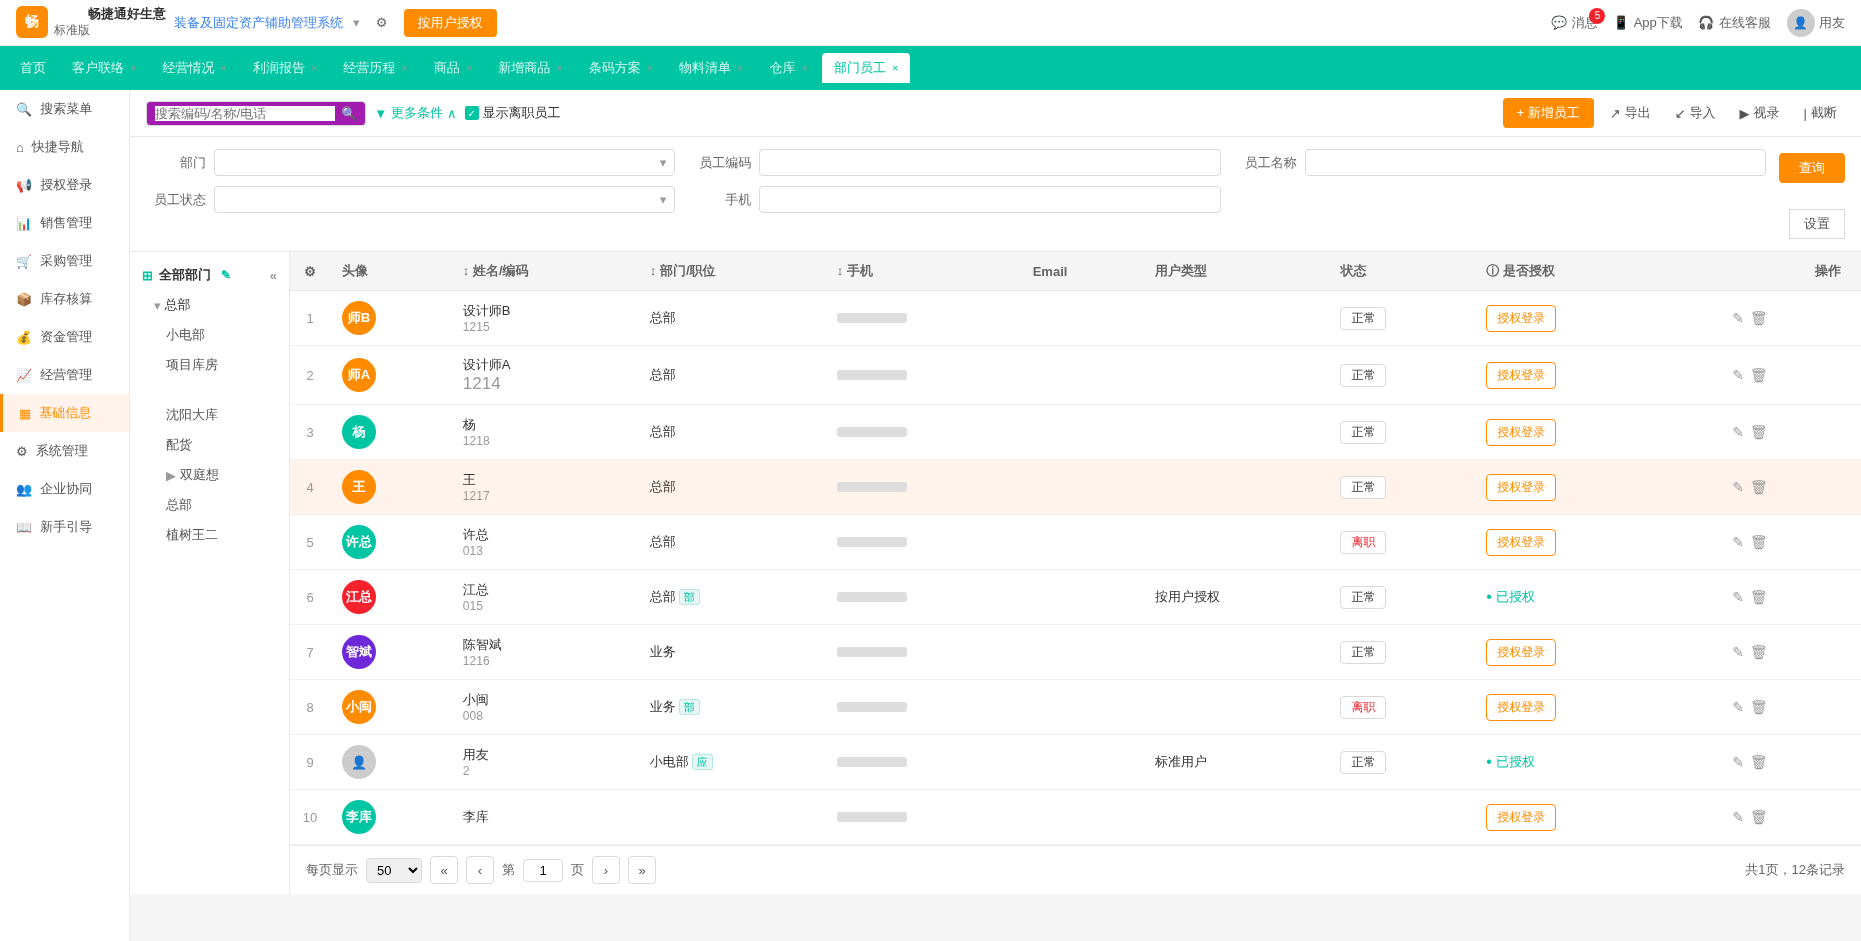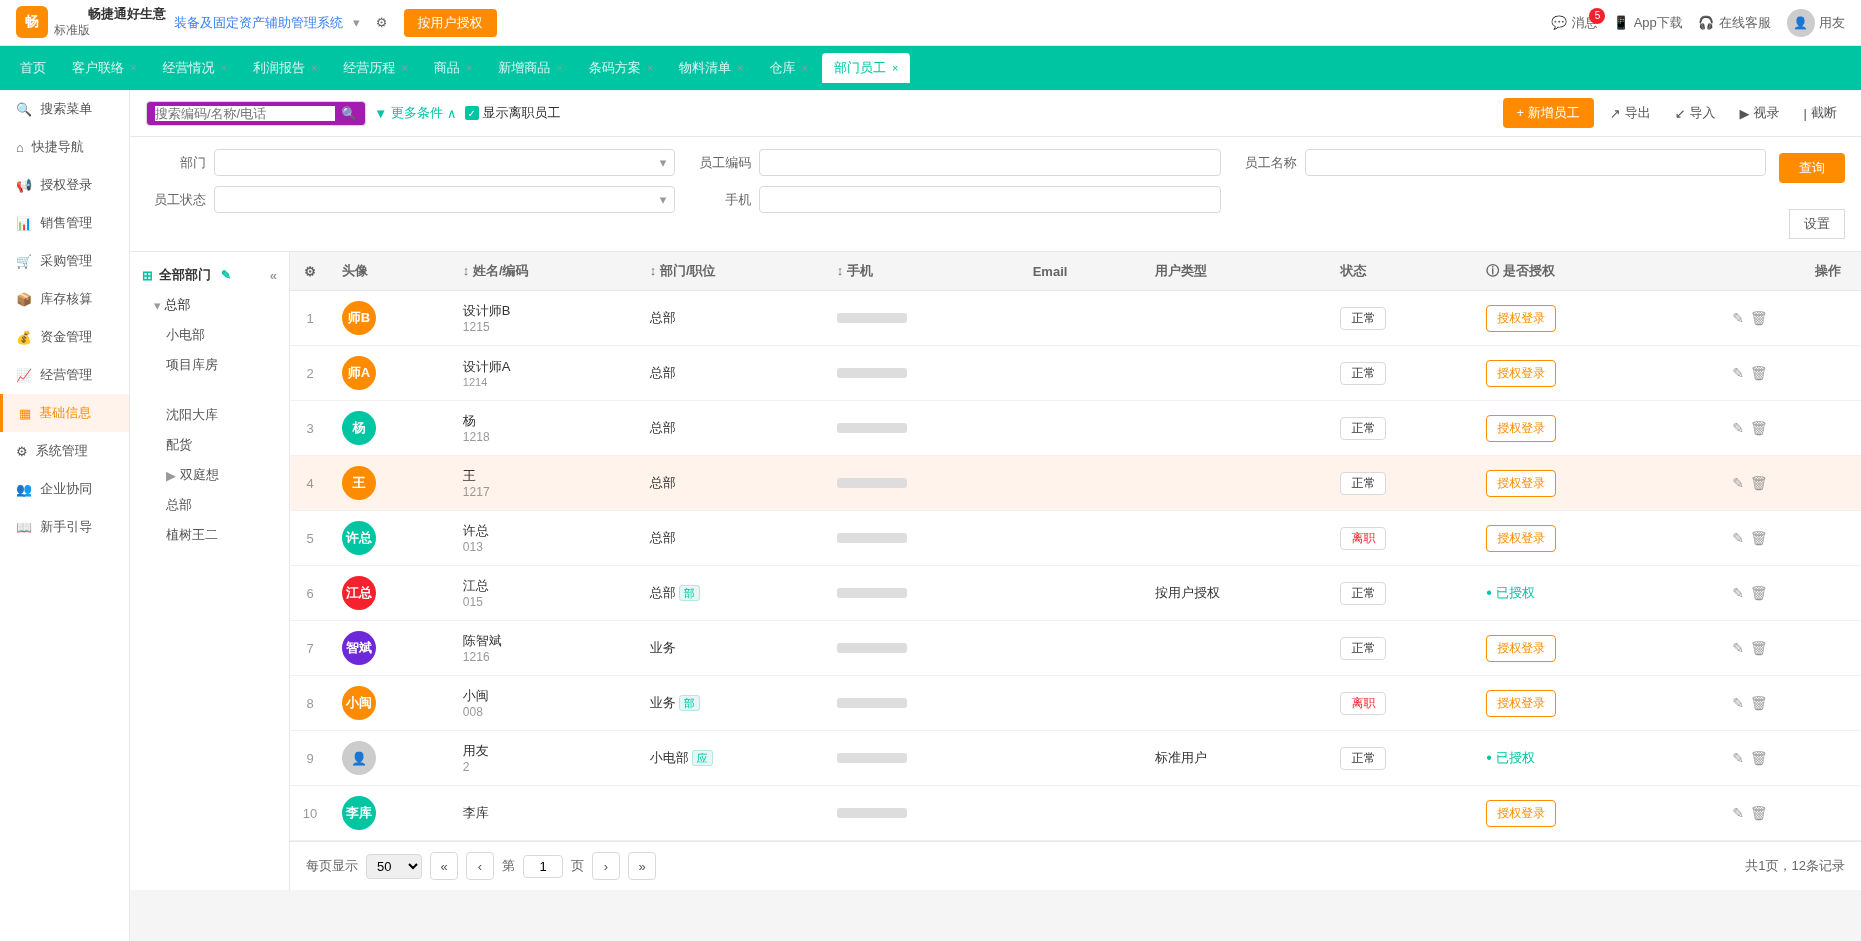--- a/index.html
+++ b/index.html
@@ -394,21 +394,21 @@
       </div>
     </td>
   </tr>
                 <tr>
     <td style="text-align:center; color:#999;">2</td>
     <td>
       <div class="avatar-badge" style="background:#ff8c00;">师A</div>
     </td>
     <td>
       <div style="font-weight:500;">设计师A</div>
-      <div style="color:#999; font-size:11px;">1214</div>
+      <div style="color:#999; font-size:17px;">1214</div>
     </td>
     <td>总部</td>
     <td><span class="grey-bar" style="width:70px;"></span></td>
     <td></td>
     <td></td>
     <td><span class="status-normal">正常</span></td>
     <td><button class="auth-btn">授权登录</button></td>
     <td style="flex:1;"></td>
     <td style="text-align:right; padding-right:20px;">
       <div class="action-btns">

